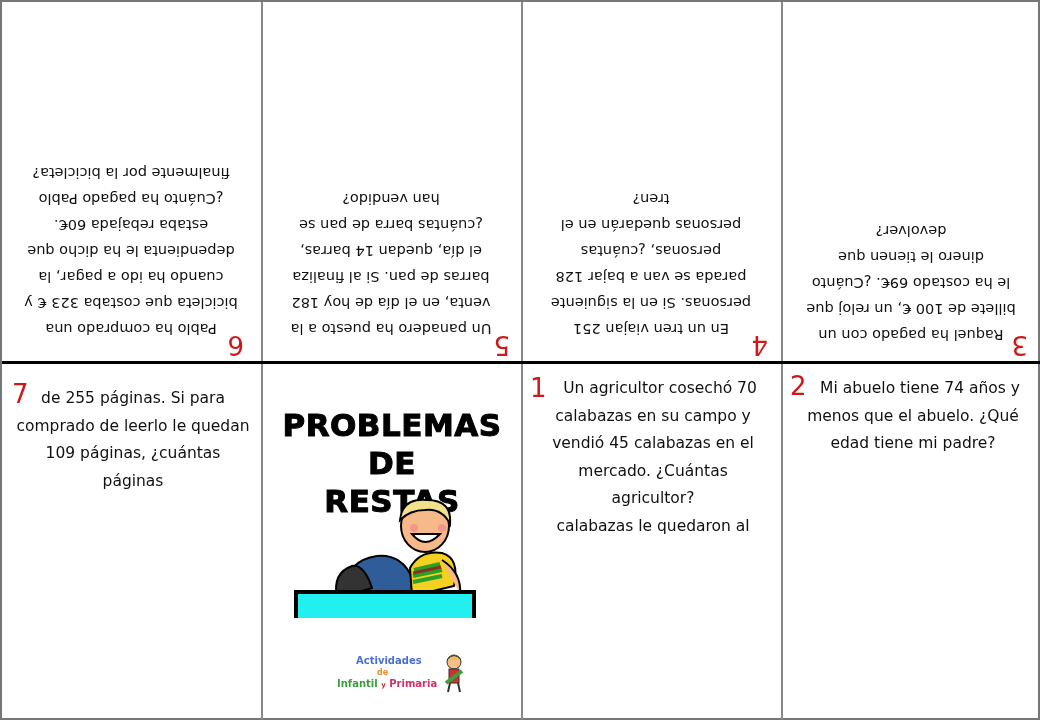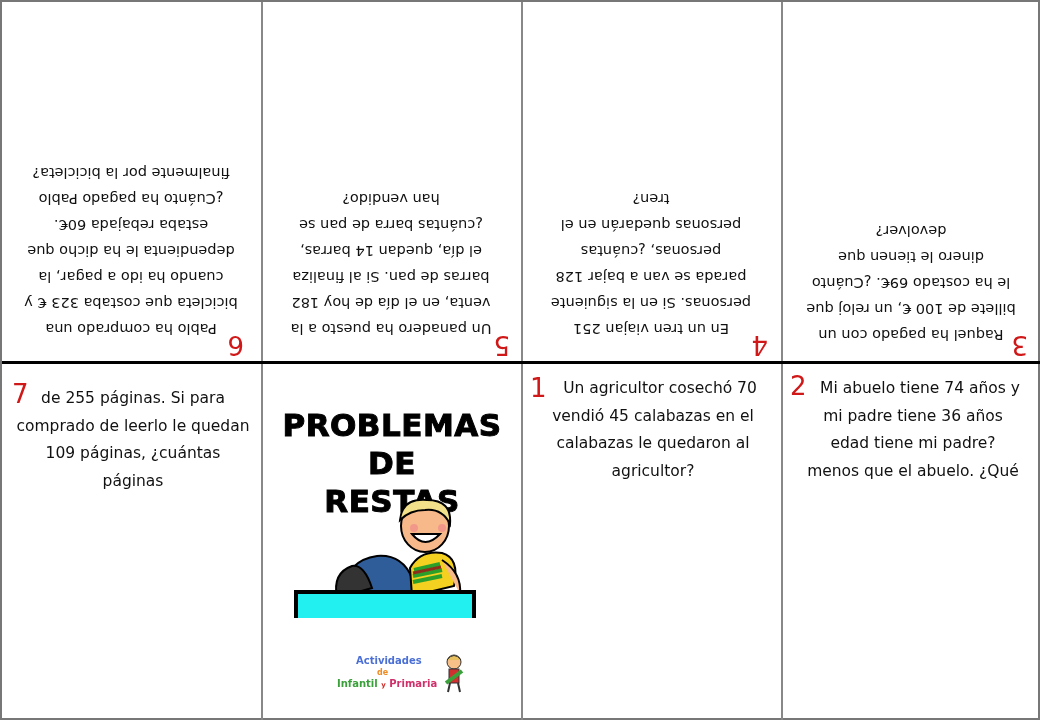--- a/index.html
+++ b/index.html
@@ -152,28 +152,29 @@
         <path d="M4 30 L20 18" stroke="#3aa13a" stroke-width="4"></path>
         <path d="M8 30 L6 39 M16 30 L18 39" stroke="#333" stroke-width="2"></path>
       </svg>
     </div>
   </div>
 
   <div class="panel bottom" style="left:520px">
     <span class="num" style="left:8px;top:12px">1</span>
     <div class="text" style="top:12px">
       <div style="padding-left:14px">Un agricultor cosechó 70</div>
+      <div>calabazas  en su campo y</div>
       <div>vendió 45 calabazas  en el</div>
+      <div>mercado. ¿Cuántas</div>
+      <div>agricultor?</div>
       <div>calabazas  le quedaron al</div>
-      <div>agricultor?</div>
     </div>
   </div>
 
   <div class="panel bottom" style="left:780px">
     <span class="num" style="left:8px;top:10px">2</span>
     <div class="text" style="top:12px">
       <div style="padding-left:14px">Mi abuelo tiene 74 años y</div>
-      <div>mi padre tiene 36 años</div>
+      <div>menos que el abuelo. ¿Qué</div>
       <div>edad tiene mi padre?</div>
-      <div>menos que el abuelo. ¿Qué</div>
     </div>
   </div>
 </div>
 
 </body></html>

